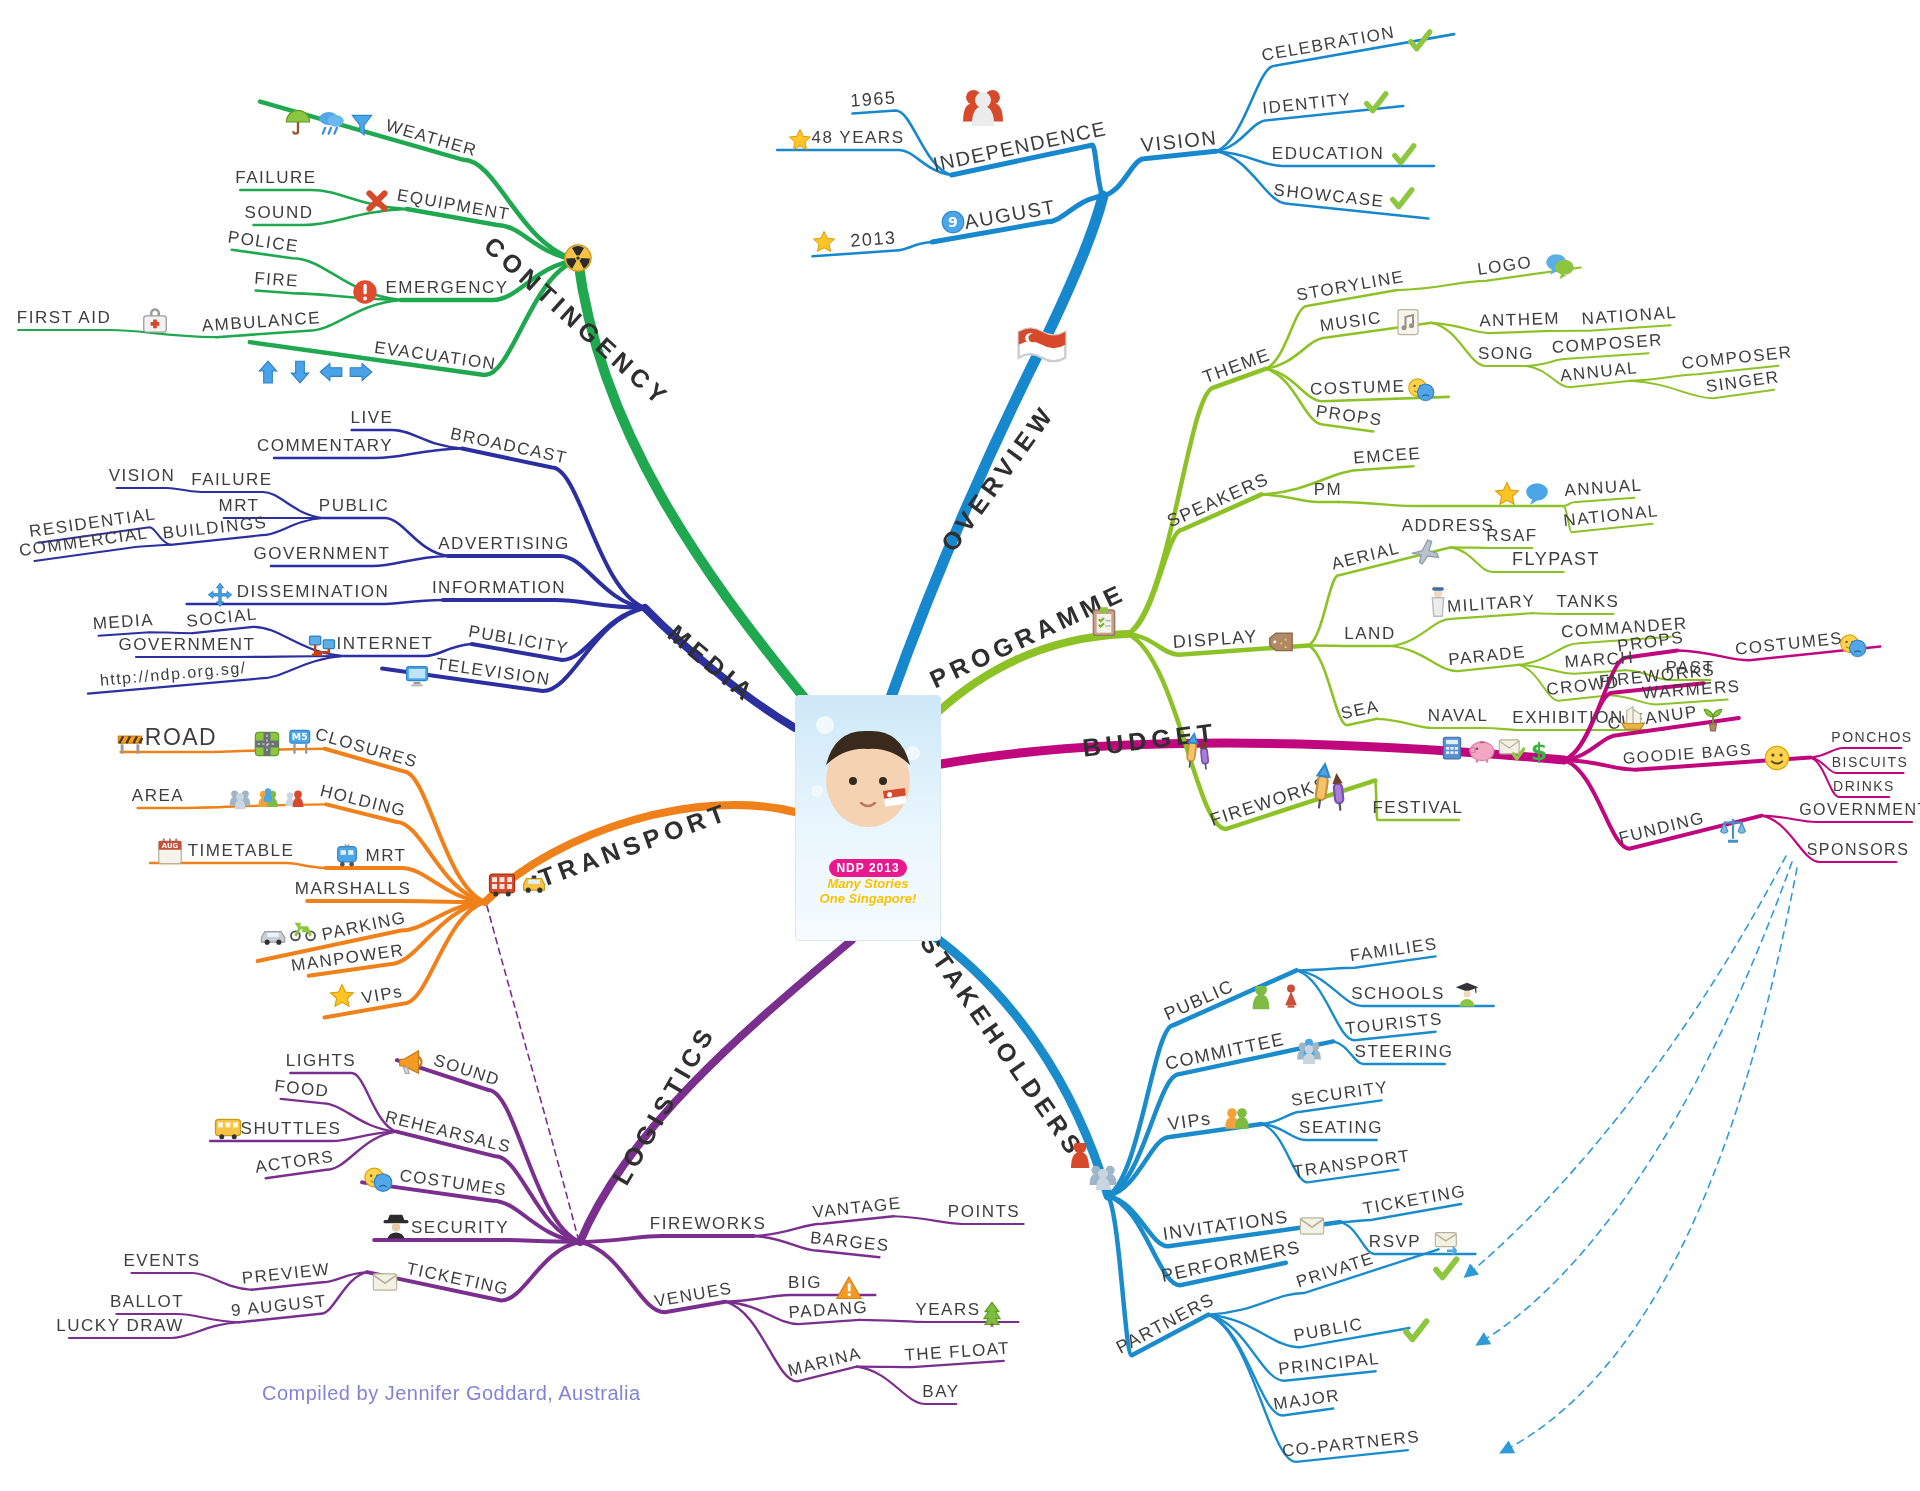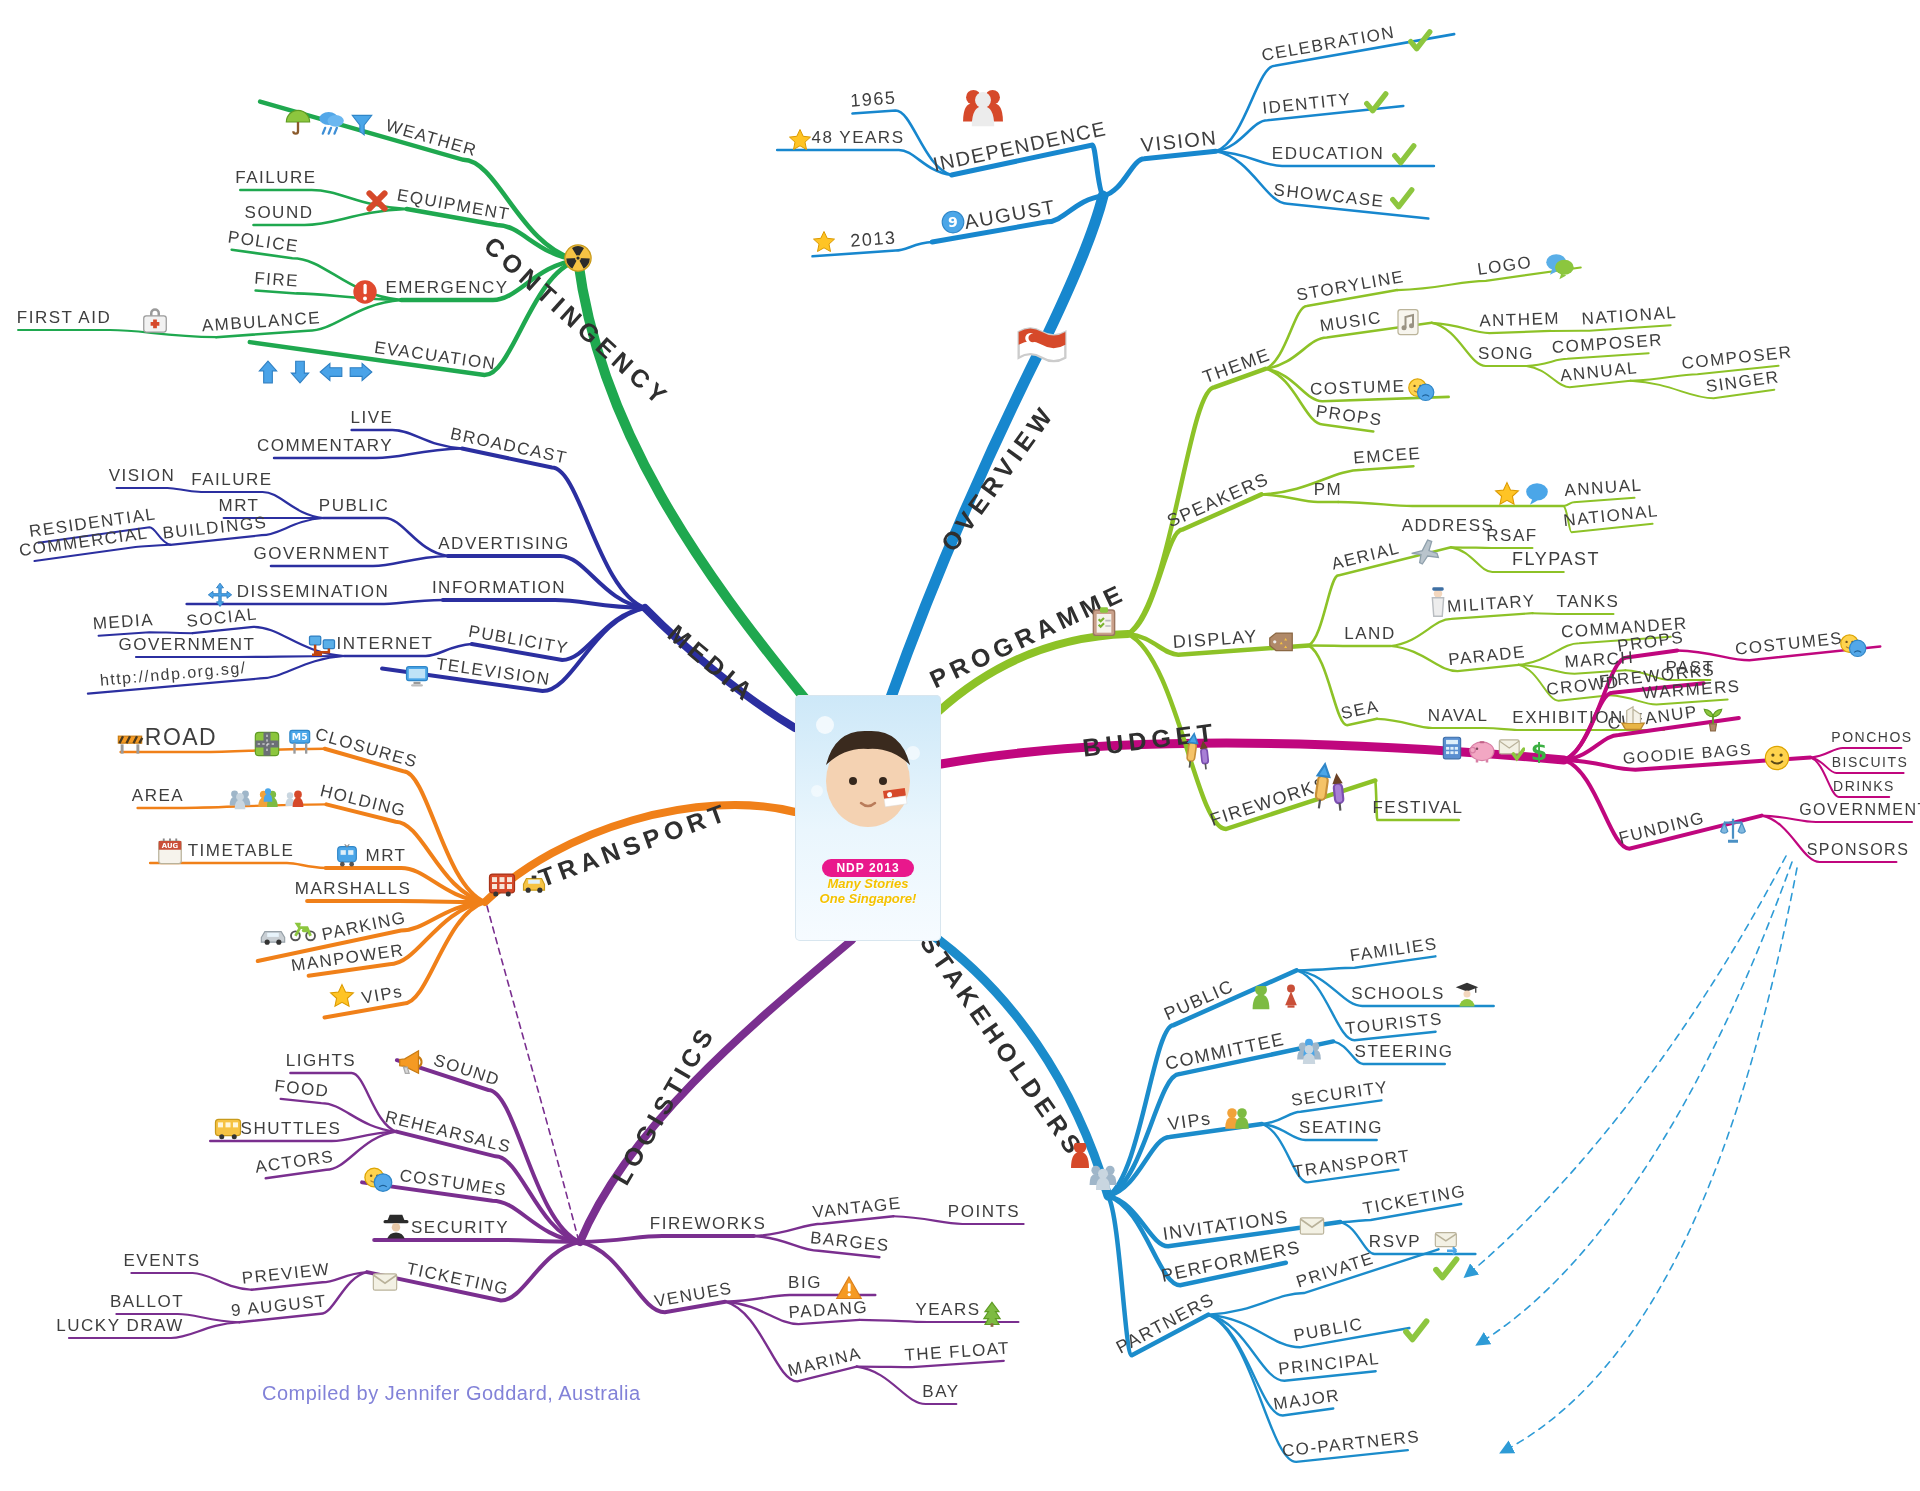--- a/index.html
+++ b/index.html
@@ -9,21 +9,21 @@
   #edge-svg{position:absolute;left:0;top:0;}
   .nlabel{position:absolute;white-space:nowrap;color:#3e3e3e;letter-spacing:1.5px;
           transform-origin:50% 100%;line-height:1.05;}
   .mainlabel{position:absolute;white-space:nowrap;color:#2f2f2f;font-weight:bold;
           letter-spacing:5px;transform-origin:50% 50%;}
   .nicon{position:absolute;transform:translate(-50%,-50%);}
   .nicon svg{display:block;}
   #center-card{position:absolute;left:795px;top:695px;width:146px;height:246px;border-radius:5px;
           overflow:hidden;background:linear-gradient(180deg,#cde8f8 0%,#eaf6fd 55%,#f6fbff 100%);
           box-shadow:0 0 0 1px #d8e6ef inset;text-align:center;}
-  #center-card .badge{margin:164px auto 0 auto;width:92px;background:#e9188c;color:#fff;
+  #center-card .badge{margin:164px auto 0 auto;width:78px;background:#e9188c;color:#fff;
           font-size:12px;font-weight:bold;border-radius:10px;padding:2px 0;letter-spacing:1px;}
   #center-card .sub{color:#f4c200;font-weight:bold;font-style:italic;font-size:13px;line-height:1.15;
           text-shadow:0 1px 0 #fff;}
   #credit{position:absolute;left:262px;top:1382px;font-size:20px;color:#8282d8;letter-spacing:.5px;}
 </style>
 </head>
 <body>
 
 <div id="canvas">
   <svg id="edge-svg" width="1920" height="1491">

